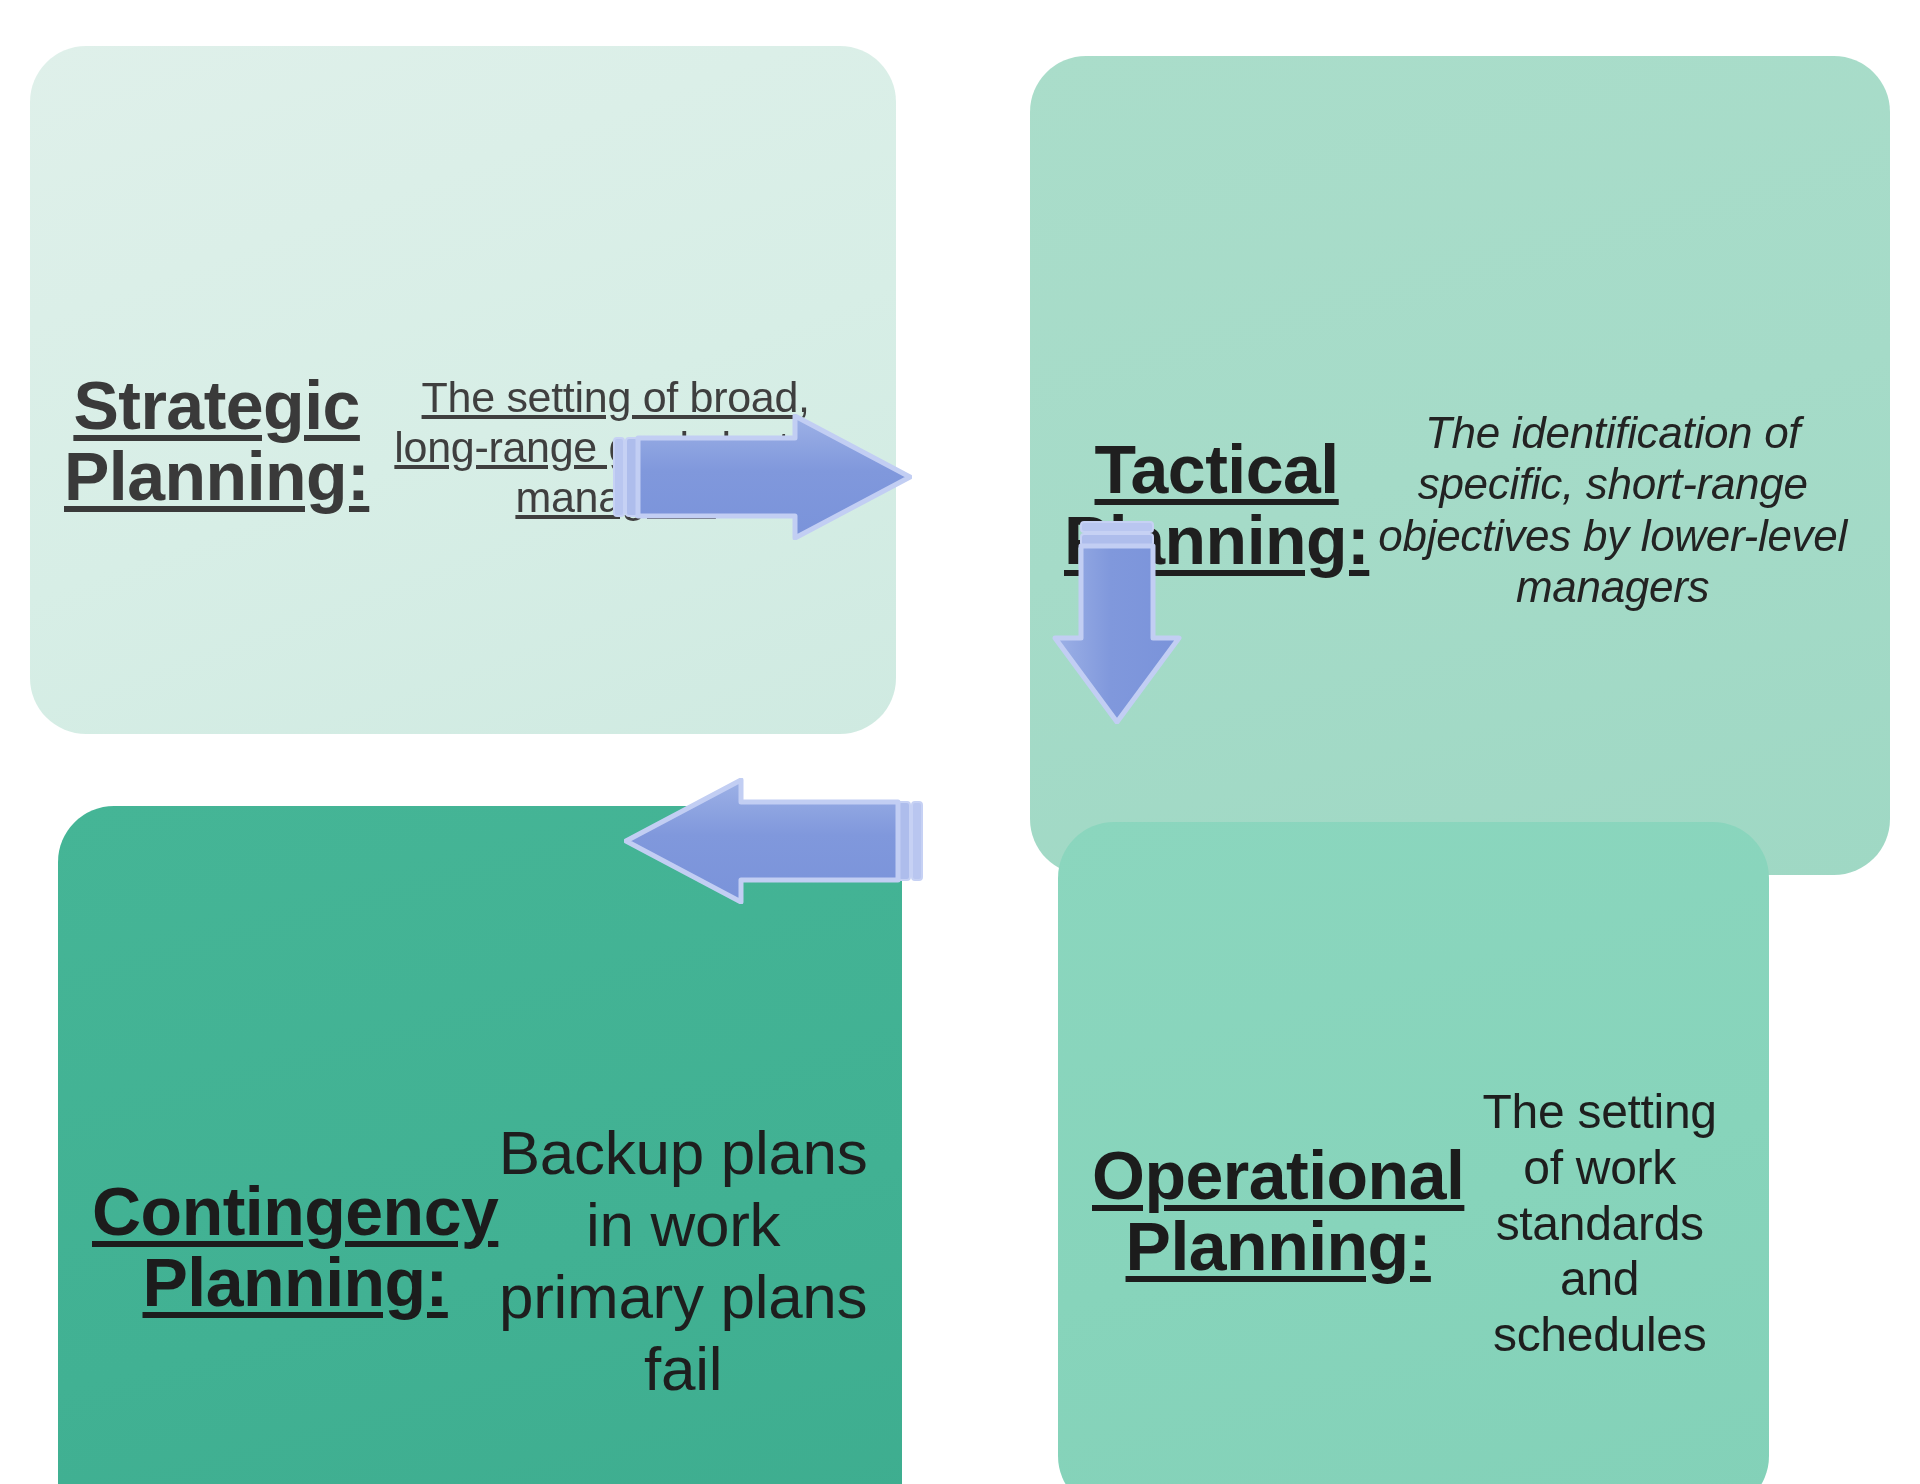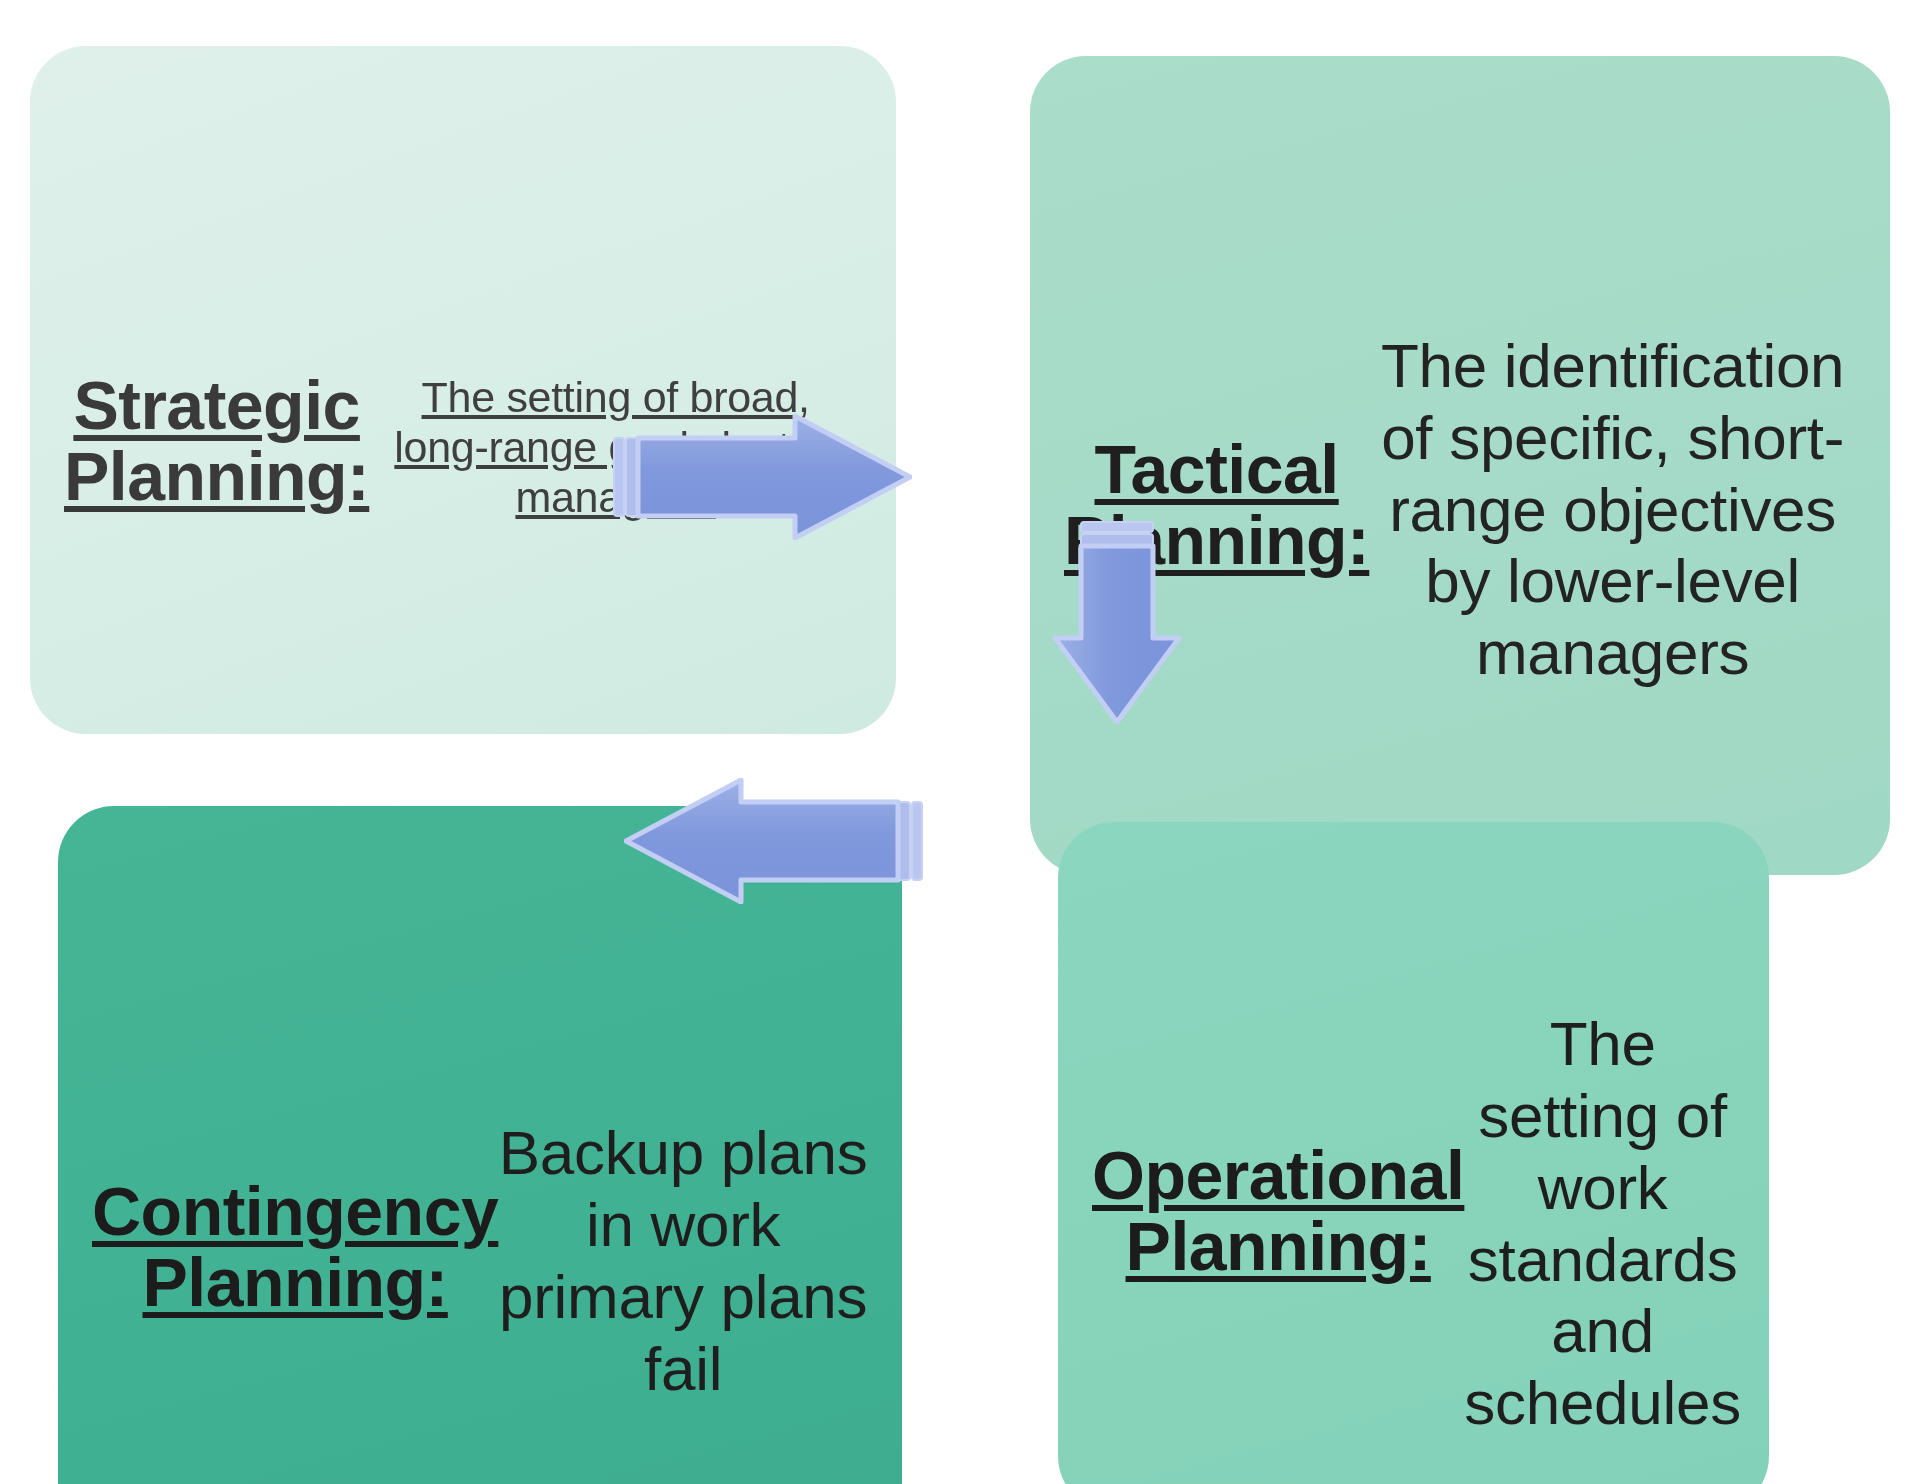--- a/index.html
+++ b/index.html
@@ -63,21 +63,21 @@
 
   
   #card-tactical {
     left: 1030px; top: 22px;
     width: 860px; height: 819px;
     background: linear-gradient(165deg, #aaddca 0%, #a5dbc8 50%, #9fd8c4 100%);
     justify-content: flex-start;
     padding-top: 96px;
   }
   #card-tactical .heading { font-size: 68px; color: #1f1f1f; }
-  #card-tactical .body    { font-size: 62px; color: #232323; margin-top: 10px; }
+  #card-tactical .body    { font-size: 44px; color: #232323; margin-top: 10px; font-style: italic; }
 
   
   #card-contingency {
     left: 58px;  top: 772px;
     width: 844px; height: 833px;
     background: linear-gradient(165deg, #45b596 0%, #41b193 55%, #3dac8e 100%);
     justify-content: flex-start;
     padding-top: 67px;
   }
   #card-contingency .heading { font-size: 68px; color: #1c1c1c; }
@@ -85,21 +85,21 @@
 
   
   #card-operational {
     left: 1058px; top: 788px;
     width: 711px; height: 690px;
     background: linear-gradient(165deg, #8bd6be 0%, #87d4bb 55%, #83d1b8 100%);
     justify-content: space-between;
     padding-top: 105px;
   }
   #card-operational .heading { font-size: 68px; color: #1c1c1c; }
-  #card-operational .body    { font-size: 62px; color: #1e1e1e; margin-top: 26px; }
+  #card-operational .body    { font-size: 48px; color: #1e1e1e; margin-top: 26px; }
 
   
   .arrow { position: absolute; }
   .arrow svg { display: block; width: 100%; height: 100%; }
 
   #arrow-right     { left: 612px;  top: 414px;  width: 300px;  height: 126px; }
   #arrow-down      { left: 1052px; top: 520px;  width: 130px;  height: 204px; }
   #arrow-left      { left: 624px;  top: 778px;  width: 300px;  height: 126px; }
 </style>
 </head>

